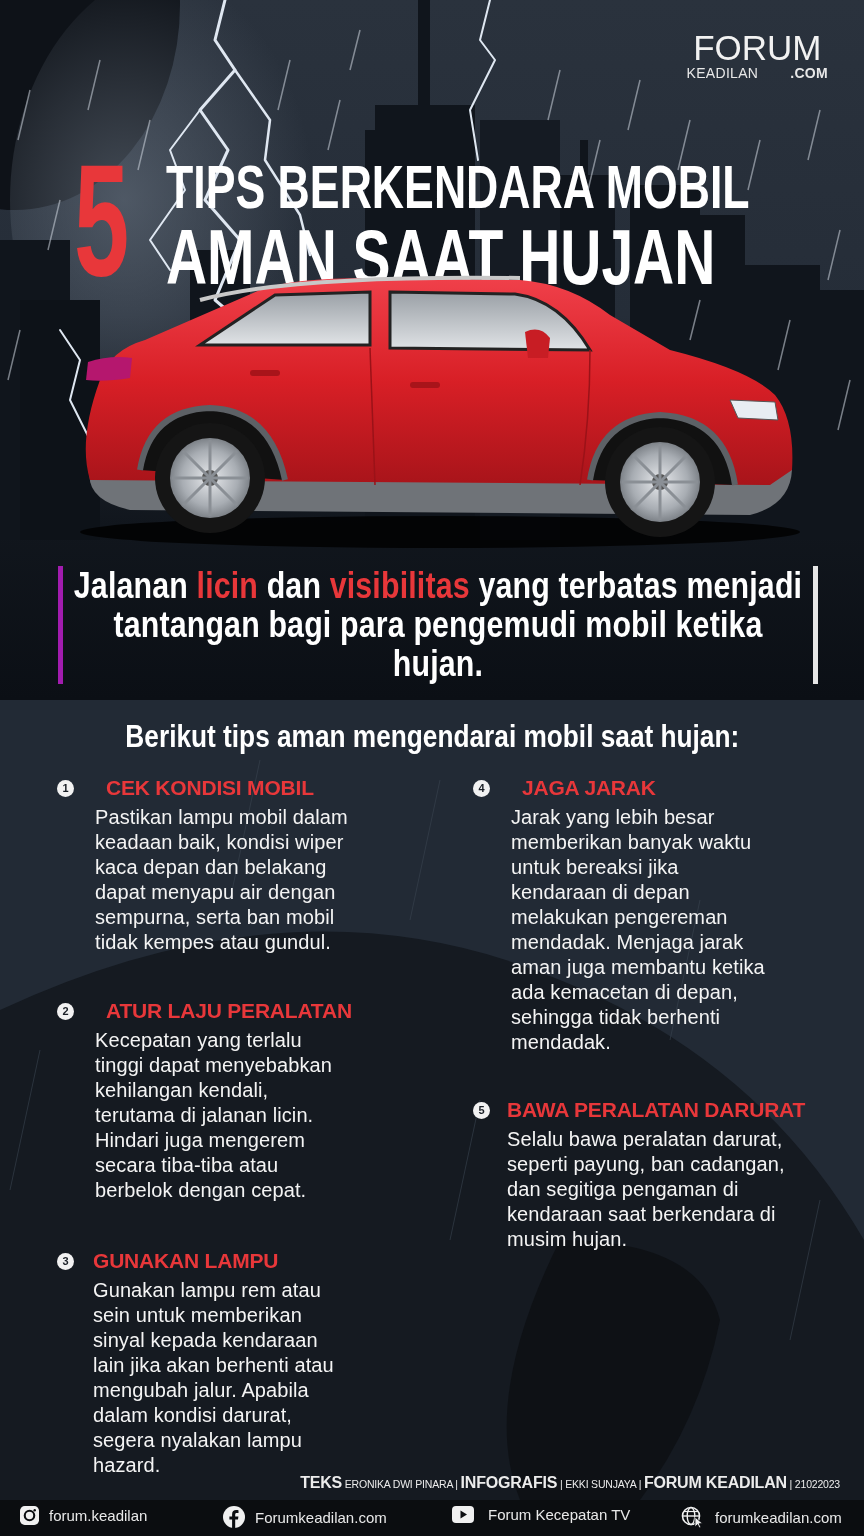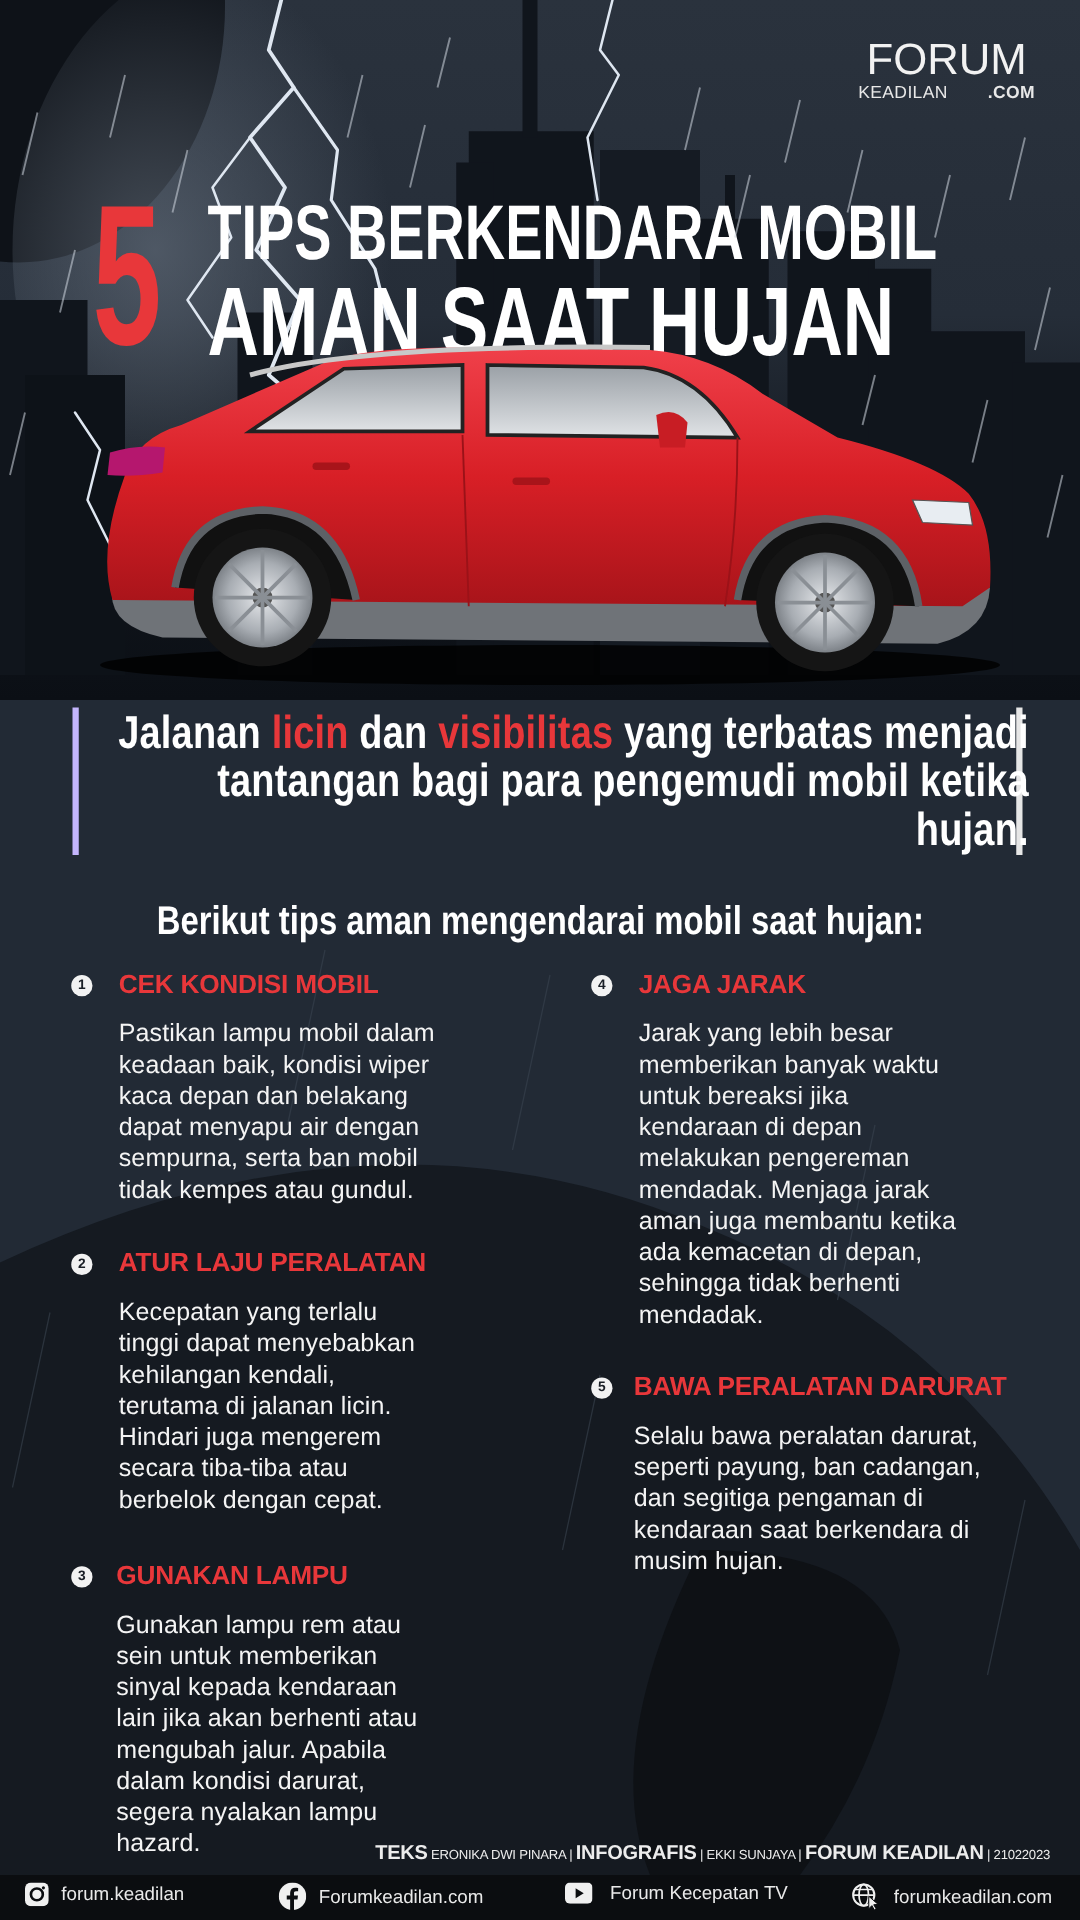--- a/index.html
+++ b/index.html
@@ -4,21 +4,21 @@
   <style>
     * { margin: 0; padding: 0; box-sizing: border-box; }
     html, body { width: 864px; height: 1536px; overflow: hidden; }
     body {
       position: relative;
       background: #222a35;
       font-family: "Liberation Sans", sans-serif;
       color: #ffffff;
     }
     .hero {
-      position: absolute; left: 0; top: 0; width: 864px; height: 560px;
+      position: absolute; left: 0; top: 0; width: 864px; height: 700px;
       background: linear-gradient(180deg, #2a323d 0%, #252d38 45%, #11161d 75%, #0b0f15 100%);
       overflow: hidden;
     }
     .moon {
       position: absolute; left: -150px; top: -200px; width: 330px; height: 410px;
       border-radius: 50%; background: #0e1218;
     }
     .skyline { position: absolute; left: 0; top: 0; width: 864px; height: 540px; }
     .rain { position: absolute; left: 0; top: 0; width: 864px; height: 1500px; pointer-events: none; }
     .logo {
@@ -45,23 +45,22 @@
       position: absolute; left: 92px; font-weight: bold; color: #fff; white-space: nowrap;
       line-height: 1; transform-origin: left top;
       font-family: "Liberation Sans", sans-serif;
     }
     .title-line.l1 { top: 6px; font-size: 62px; transform: scaleX(0.72); }
     .title-line.l2 { top: 68px; font-size: 78px; transform: scaleX(0.73); }
     .car { position: absolute; left: 70px; top: 270px; width: 740px; height: 280px; }
 
     .intro {
       position: absolute; left: 58px; top: 566px; width: 760px; height: 118px;
-      border-left: 5px solid #c4b5fd; border-right: 5px solid #e6e6e6;
-      text-align: right;
-      padding-left: 16px;
+      border-left: 5px solid #a21caf; border-right: 5px solid #e6e6e6;
+      text-align: center;
     }
     .intro-text {
       display: inline-block; font-weight: bold; font-size: 37px; line-height: 39px;
       transform: scaleX(0.82); transform-origin: center top; width: 900px; margin-left: -75px;
       margin-top: 0px; letter-spacing: 0.2px;
     }
     .red { color: #e8373a; }
 
     .subhead {
       position: absolute; left: 0; top: 718px; width: 864px; text-align: center;
@@ -72,25 +71,25 @@
     }
 
     .tip { position: absolute; }
     .tip-head { display: flex; align-items: center; height: 26px; }
     .tip-num {
       width: 17px; height: 17px; border-radius: 50%; background: #f2f2f2; color: #1a1f26;
       font-size: 11px; font-weight: bold; display: flex; align-items: center; justify-content: center;
       flex: none;
     }
     .tip-title {
-      color: #e8373a; font-weight: bold; font-size: 21px; margin-left: 21px; white-space: nowrap;
+      color: #e8373a; font-weight: bold; font-size: 21px; margin-left: 32px; white-space: nowrap;
       letter-spacing: -0.2px;
     }
     .tip-body {
-      margin-left: 38px; margin-top: 14px; font-size: 20px; line-height: 25px; color: #f4f4f4;
+      margin-left: 38px; margin-top: 4px; font-size: 20px; line-height: 25px; color: #f4f4f4;
       white-space: pre-line; letter-spacing: 0.1px;
     }
     .credits {
       position: absolute; right: 24px; top: 1474px; font-size: 10.5px; color: #ececec;
       white-space: nowrap; letter-spacing: -0.2px;
     }
     .credits b { font-weight: bold; font-size: 16px; }
     .footer {
       position: absolute; left: 0; top: 1500px; width: 864px; height: 36px; background: #0b0d10;
       display: flex; align-items: center;

